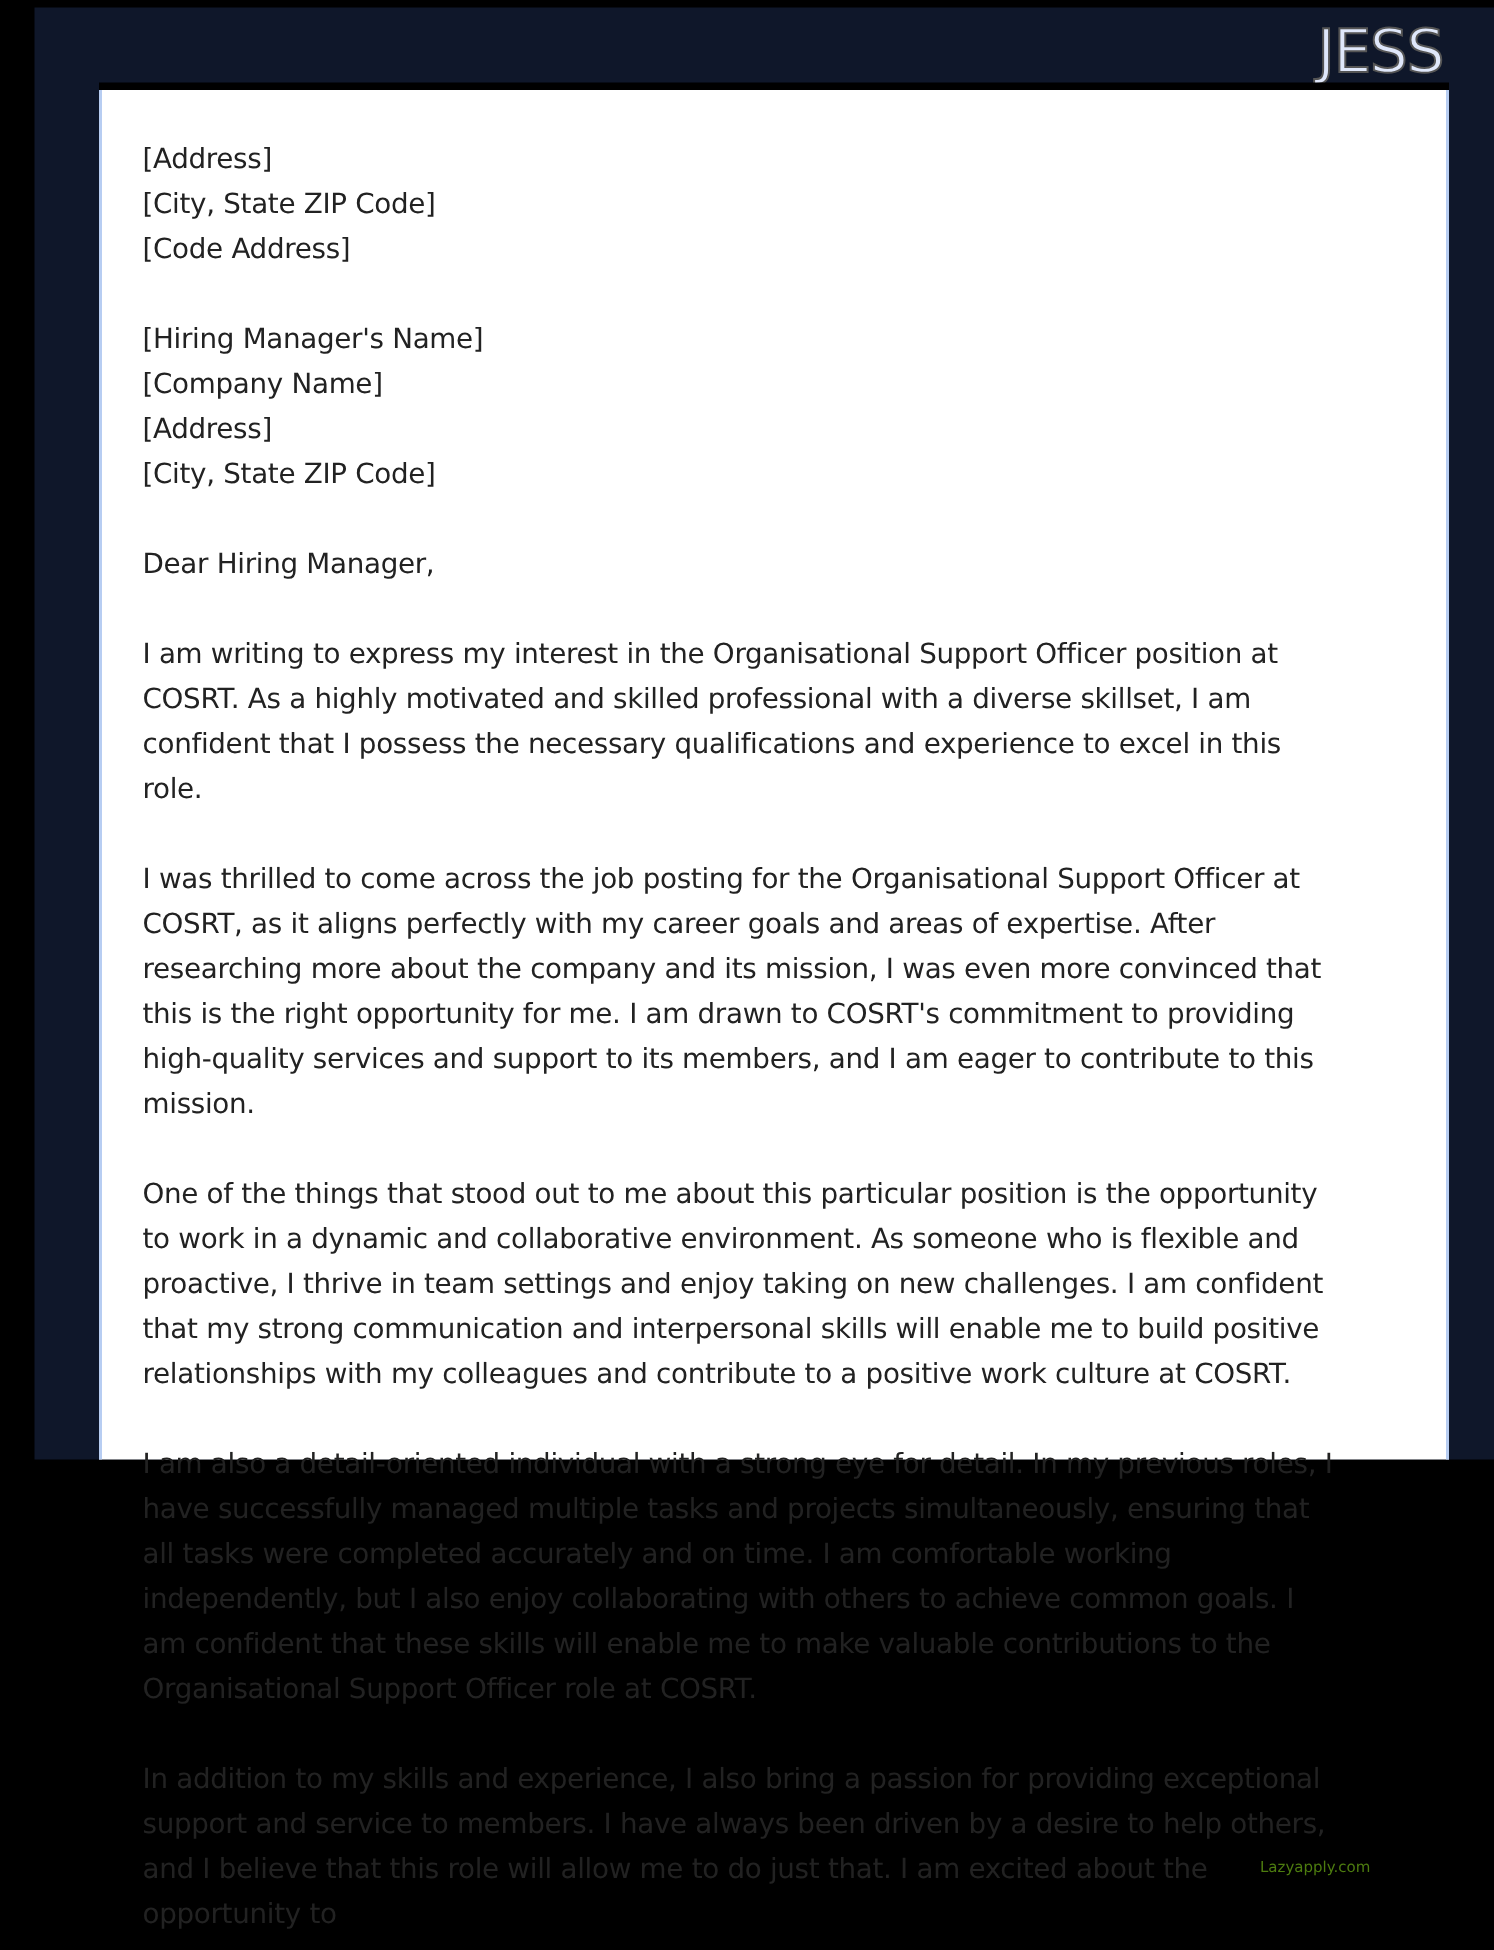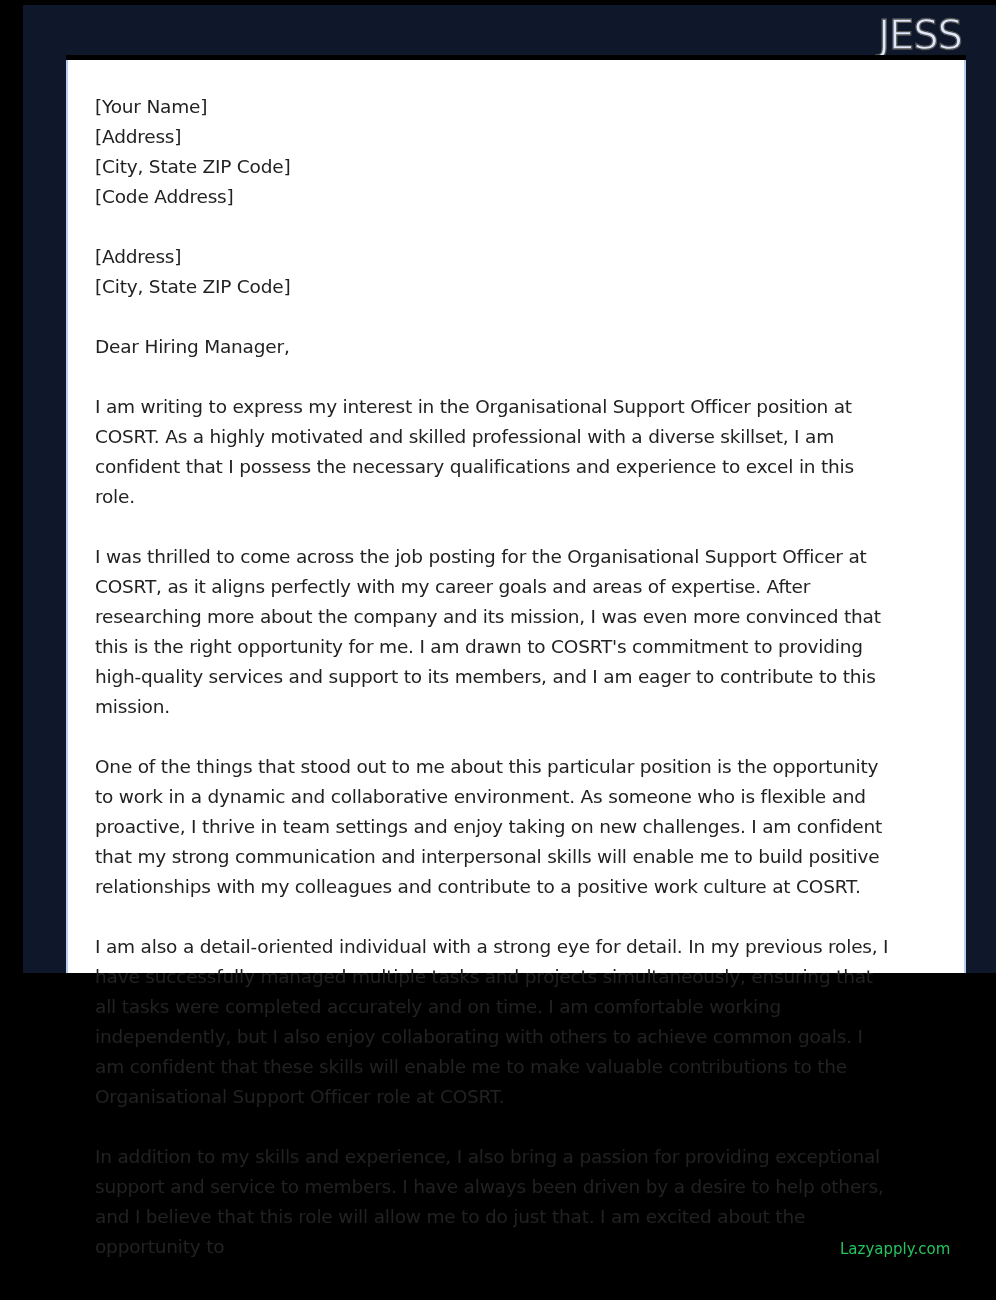--- a/index.html
+++ b/index.html
@@ -72,43 +72,44 @@
       margin: 0 0 30px 0;
     }
     .block div {
       white-space: nowrap;
     }
     .watermark {
       position: absolute;
       left: 840px;
       top: 1240px;
       font-family: "DejaVu Sans", sans-serif;
-      font-size: 15px;
-      color: #22c55e;
+      font-size: 10px;
+      color: #4d7c0f;
       z-index: 3;
     }
   </style>
 </head>
 <body>
 
 <div class="frame">
   <div class="logo">JESS</div>
   <div class="top-rule"></div>
   <div class="page"></div>
 </div>
 
 <div class="content">
   <div class="block">
-    <div>[Your Name]</div>
     <div>[Address]</div>
     <div>[City, State ZIP Code]</div>
     <div>[Code Address]</div>
   </div>
 
   <div class="block">
+    <div>[Hiring Manager's Name]</div>
+    <div>[Company Name]</div>
     <div>[Address]</div>
     <div>[City, State ZIP Code]</div>
   </div>
 
   <p>Dear Hiring Manager,</p>
 
   <p>I am writing to express my interest in the Organisational Support Officer position at COSRT. As a highly motivated and skilled professional with a diverse skillset, I am confident that I possess the necessary qualifications and experience to excel in this role.</p>
   <p>I was thrilled to come across the job posting for the Organisational Support Officer at COSRT, as it aligns perfectly with my career goals and areas of expertise. After researching more about the company and its mission, I was even more convinced that this is the right opportunity for me. I am drawn to COSRT's commitment to providing high-quality services and support to its members, and I am eager to contribute to this mission.</p>
   <p>One of the things that stood out to me about this particular position is the opportunity to work in a dynamic and collaborative environment. As someone who is flexible and proactive, I thrive in team settings and enjoy taking on new challenges. I am confident that my strong communication and interpersonal skills will enable me to build positive relationships with my colleagues and contribute to a positive work culture at COSRT.</p>
   <p>I am also a detail-oriented individual with a strong eye for detail. In my previous roles, I have successfully managed multiple tasks and projects simultaneously, ensuring that all tasks were completed accurately and on time. I am comfortable working independently, but I also enjoy collaborating with others to achieve common goals. I am confident that these skills will enable me to make valuable contributions to the Organisational Support Officer role at COSRT.</p>

